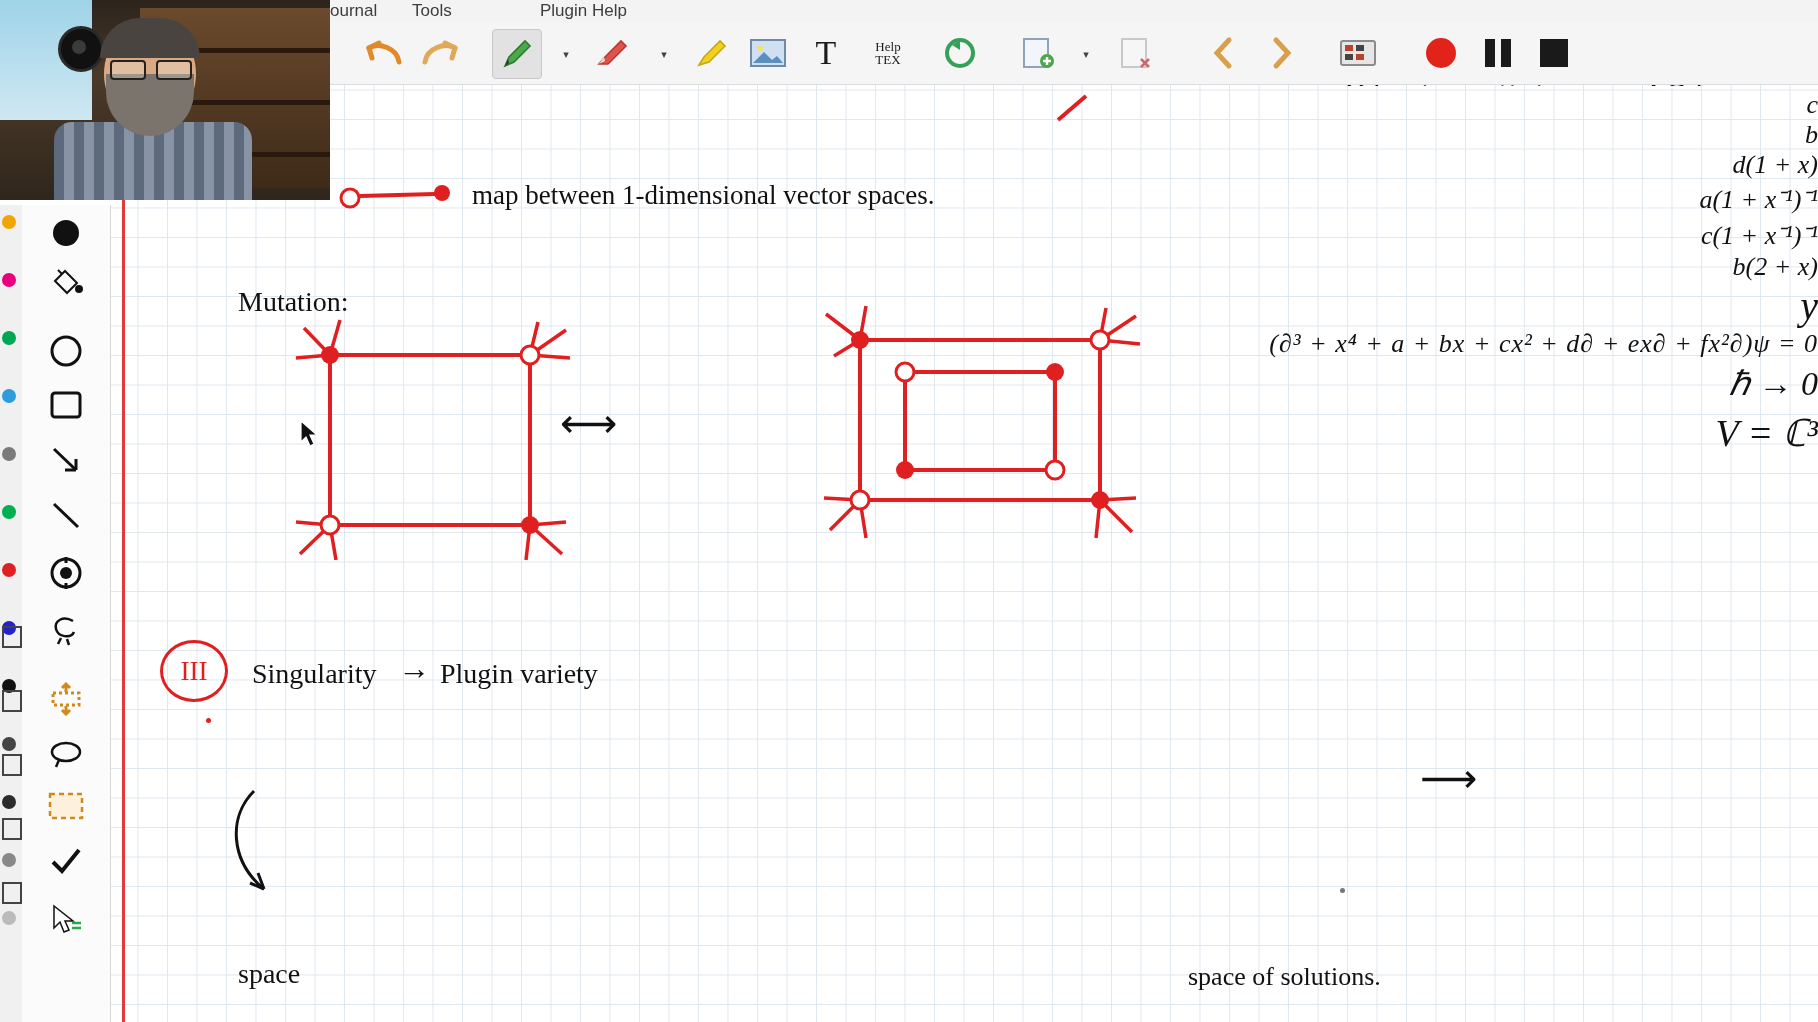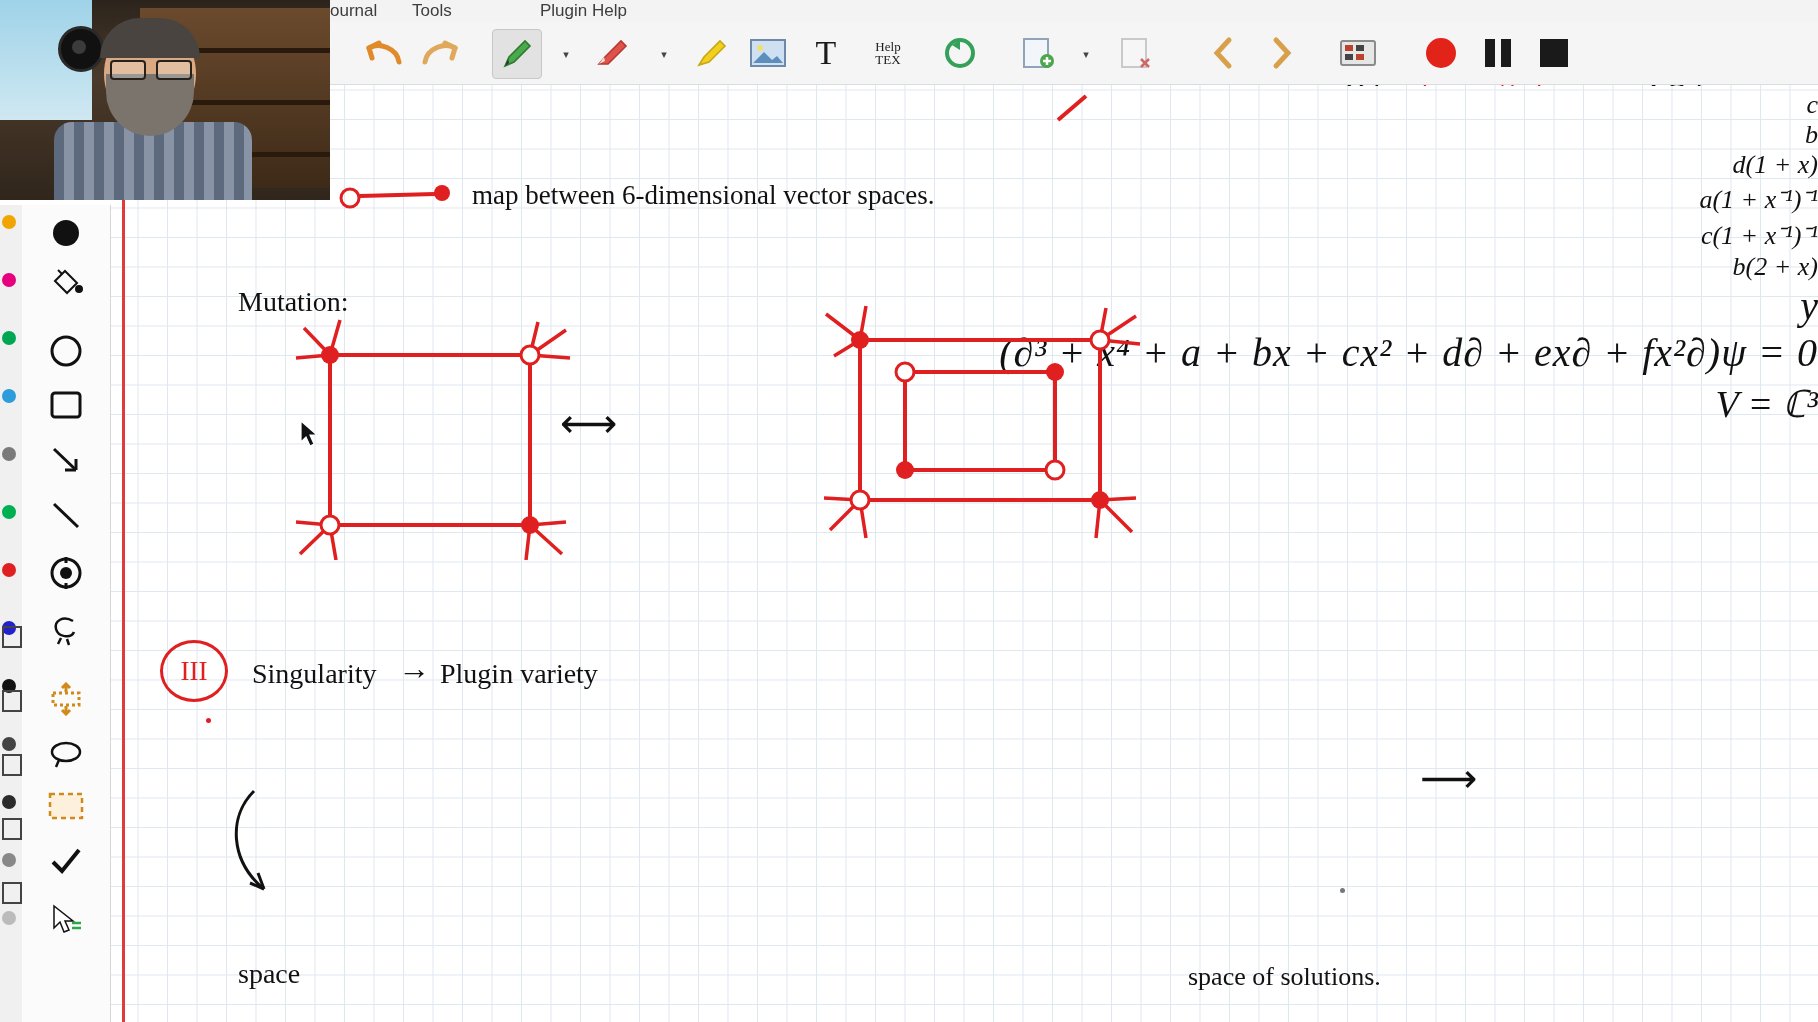--- a/index.html
+++ b/index.html
@@ -108,21 +108,21 @@
       <path d="M104 76 L96 60 M104 76 L114 58" stroke="#3a3ac8" stroke-width="3" fill="none"></path>
       <path d="M96 96 L68 120" stroke="#e02020" stroke-width="4" fill="none"></path>
     </svg>
 
     <svg style="position:absolute;left:110px;top:170px;width:260px;height:40px;">
       <circle cx="130" cy="28" r="9" fill="none" stroke="#e02020" stroke-width="3"></circle>
       <line x1="140" y1="26" x2="215" y2="24" stroke="#e02020" stroke-width="4"></line>
       <circle cx="222" cy="23" r="8" fill="#e02020"></circle>
       <line x1="270" y1="24" x2="330" y2="24" stroke="#111" stroke-width="4"></line>
     </svg>
-    <div class="txt serif" style="left:362px;top:180px;font-size:27px;">map between 6-dimensional vector spaces.</div>
+    <div class="txt serif" style="left:362px;top:180px;font-size:27px;">map between 1-dimensional vector spaces.</div>
 
     <div class="txt serif" style="left:128px;top:286px;font-size:28px;">Mutation:</div>
 
     <svg style="position:absolute;left:160px;top:310px;width:400px;height:250px;">
       <rect x="60" y="45" width="200" height="170" fill="none" stroke="#e02020" stroke-width="4"></rect>
 
       <g stroke="#e02020" stroke-width="3.5" fill="none">
         <path d="M60 45 L34 18 M60 45 L70 10 M60 45 L26 48"></path>
         <path d="M260 45 L296 20 M260 45 L300 48 M260 45 L268 12"></path>
         <path d="M60 215 L26 212 M60 215 L30 244 M60 215 L66 250"></path>
@@ -178,24 +178,25 @@
 
 
     <div class="mathi" style="left:1245px;top:760px;font-size:40px;color:#111;">y</div>
     <div class="txt serif" style="left:1310px;top:755px;font-size:40px;color:#111;">⟶</div>
 
     <svg style="position:absolute;left:112px;top:785px;width:120px;height:130px;">
       <path d="M32 6 C6 32, 8 76, 42 104" stroke="#111" stroke-width="3" fill="none"></path>
       <path d="M42 104 L28 98 M42 104 L36 88" stroke="#111" stroke-width="3" fill="none"></path>
     </svg>
 
-    <div class="mathi" style="left:160px;top:862px;font-size:40px;color:#111;letter-spacing:1px;">(∂³ + x⁴ + a + bx + cx² + d∂ + ex∂ + fx²∂)ψ = 0</div>
+    <div class="mathi" style="left:160px;top:862px;font-size:26px;color:#111;letter-spacing:1px;">(∂³ + x⁴ + a + bx + cx² + d∂ + ex∂ + fx²∂)ψ = 0</div>
     <div class="red-dot" style="left:1230px;top:888px;width:5px;height:5px;background:#777;"></div>
 
     <div class="txt serif" style="left:128px;top:958px;font-size:28px;">space</div>
+    <div class="mathi" style="left:228px;top:948px;font-size:34px;color:#111;">ℏ → 0</div>
     <div class="mathi" style="left:898px;top:945px;font-size:38px;color:#111;">V = ℂ³</div>
     <div class="txt serif" style="left:1078px;top:962px;font-size:26px;">space of solutions.</div>
   </div>
 
   <div class="left-rail">
     <div class="rail-dot" style="top:10px;background:#f0a500;"></div>
     <div class="rail-dot" style="top:68px;background:#e6007e;"></div>
     <div class="rail-dot" style="top:126px;background:#00a651;"></div>
     <div class="rail-dot" style="top:184px;background:#2d9cdb;"></div>
     <div class="rail-dot" style="top:242px;background:#7a7a7a;"></div>

